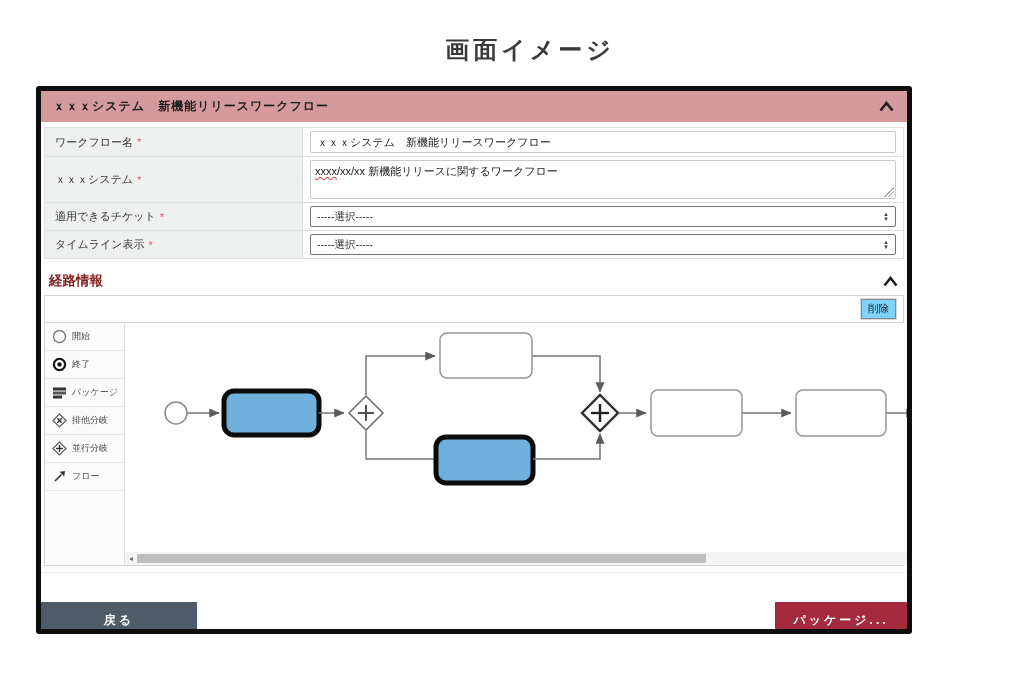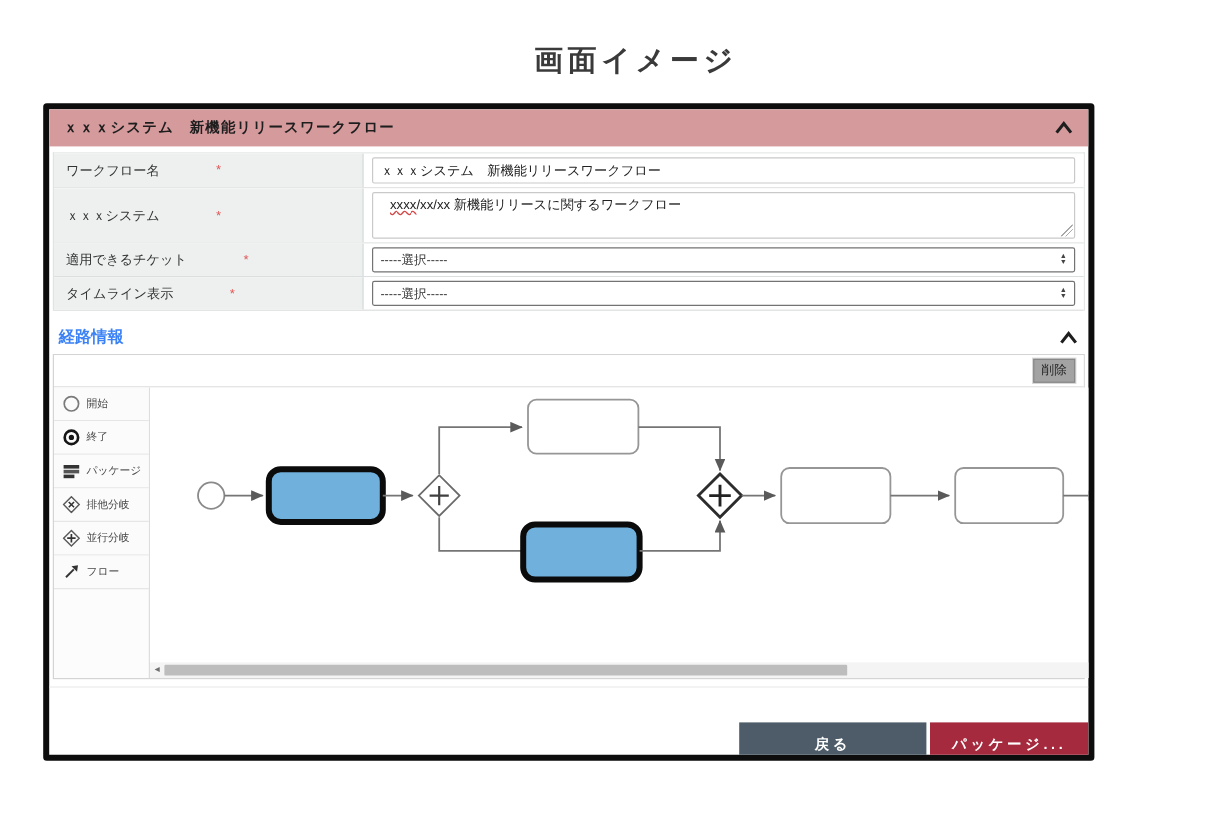--- a/index.html
+++ b/index.html
@@ -21,56 +21,56 @@
     height:31px; background:var(--header-bg,#d59a9c);
     display:flex; align-items:center; padding:0 12px;
   }
   .panel-header .t { font-size:12px; font-weight:bold; color:#1e1e1e; flex:1; letter-spacing:1px; }
   .chev { width:17px; height:13px; cursor:pointer; }
   
   .form { margin:5px 3px 0; border:1px solid #e0e3e3; border-bottom:none; }
   .frow { display:flex; border-bottom:1px solid #dcdfdf; background:#fff; }
   .flabel {
     width:258px; flex:0 0 258px; background:#eef0f0; border-right:1px solid #d8dbdb;
-    padding:0 10px; display:flex; align-items:center; font-size:11px; color:#333;gap:43px;
+    padding:0 10px; display:flex; align-items:center; font-size:11px; color:#333;
   }
   .req { color:var(--required-mark,#e05c5c); margin-left:4px; font-size:11px; }
   .ffield { flex:1; padding:3px 7px; display:flex; align-items:center; }
   .text-input {
     width:100%; height:22px; border:1px solid #c9c9c9; border-radius:2px;
     font-size:11px; padding:0 6px; color:#222; font-family:inherit; background:#fff;
   }
   .textarea-box {
     width:100%; height:39px; border:1px solid #c9c9c9; border-radius:2px;
-    font-size:11px; padding:3px 14px; color:#222; position:relative; background:#fff;
+    font-size:11px; padding:3px 4px; color:#222; position:relative; background:#fff;
     line-height:14px;
   }
   .squiggle { text-decoration:underline; text-decoration-style:wavy; text-decoration-color:#d44a4a; }
   .resize-h {
     position:absolute; right:1px; bottom:1px; width:10px; height:10px;
     background:linear-gradient(135deg,transparent 48%,#a8a8a8 48%,#a8a8a8 55%,transparent 55%,transparent 66%,#a8a8a8 66%,#a8a8a8 73%,transparent 73%);
   }
   .select-box {
     width:100%; height:21px; border:1px solid #737373; border-radius:2px;
     display:flex; align-items:center; padding:0 6px; font-size:10.5px; color:#333;
     background:#fff; cursor:default;
   }
   .select-box .val { flex:1; }
   .updown { display:flex; flex-direction:column; align-items:center; }
   .updown span { font-size:6px; line-height:5px; color:#444; }
   
   .route-header { margin:13px 8px 5px 8px; display:flex; align-items:center; }
-  .route-title { font-size:13.5px; font-weight:bold; color:#3b82f6; flex:1; }
+  .route-title { font-size:13.5px; font-weight:bold; color:#7f1d1d; flex:1; }
   .route-box { margin:0 3px; border:1px solid #d4d4d4; }
   .toolbar {
     height:27px; border-bottom:1px solid #d4d4d4; display:flex; align-items:center;
     justify-content:flex-end; padding:0 7px; background:#fff;
   }
   .delete-btn {
-    border:1px solid #888; background:#a3a3a3; color:#222; font-size:10.5px;
+    border:1px solid #888; background:#7dd3fc; color:#222; font-size:10.5px;
     padding:2px 6px; font-family:inherit; box-shadow:0 0 0 1px #d8d8d8; cursor:pointer;
   }
   .canvas { display:flex; height:242px; background:#fff; }
   .palette { width:80px; flex:0 0 80px; border-right:1px solid #dddddd; background:#fcfcfc; }
   .pitem {
     height:28px; border-bottom:1px solid #e6e6e6; display:flex; align-items:center;
     gap:5px; padding-left:7px; cursor:pointer; background:#fbfbfb;
   }
   .pitem .plabel { font-size:9px; color:#4a4a4a; }
   .dstage { flex:1; display:flex; flex-direction:column; position:relative; background:#fff; }
@@ -82,21 +82,21 @@
   .sarrow { font-size:7px; color:#6f6f6f; width:12px; text-align:center; flex:0 0 12px; line-height:13px; }
   .vscroll {
     width:12px; flex:0 0 12px; background:#f5f5f5; border-left:1px solid #e9e9e9;
     display:flex; flex-direction:column; align-items:center;
   }
   .vscroll .sarrow { line-height:12px; height:12px; }
   .vthumb { width:8px; height:198px; background:#bdbdbd; border-radius:1px; margin-top:2px; }
   .vspacer { flex:1; }
   
   .sep-line { margin-top:6px; border-top:1px solid #ececec; }
-  .footer { display:flex; justify-content:flex-end; gap:3px; margin-top:29px; }
+  .footer { display:flex; justify-content:space-between; gap:3px; margin-top:29px; }
   .btn {
     height:37px; border:none; color:#fff; font-weight:bold; font-size:12px;
     letter-spacing:3px; font-family:inherit; display:flex; align-items:center;
     justify-content:center; cursor:pointer;
   }
   .btn-back { width:156px; background:var(--back-button-bg,#4d5c68); }
   .btn-confirm { width:132px; background:var(--confirm-button-bg,#a52a3e); }
 </style>
 </head>
 <body>

